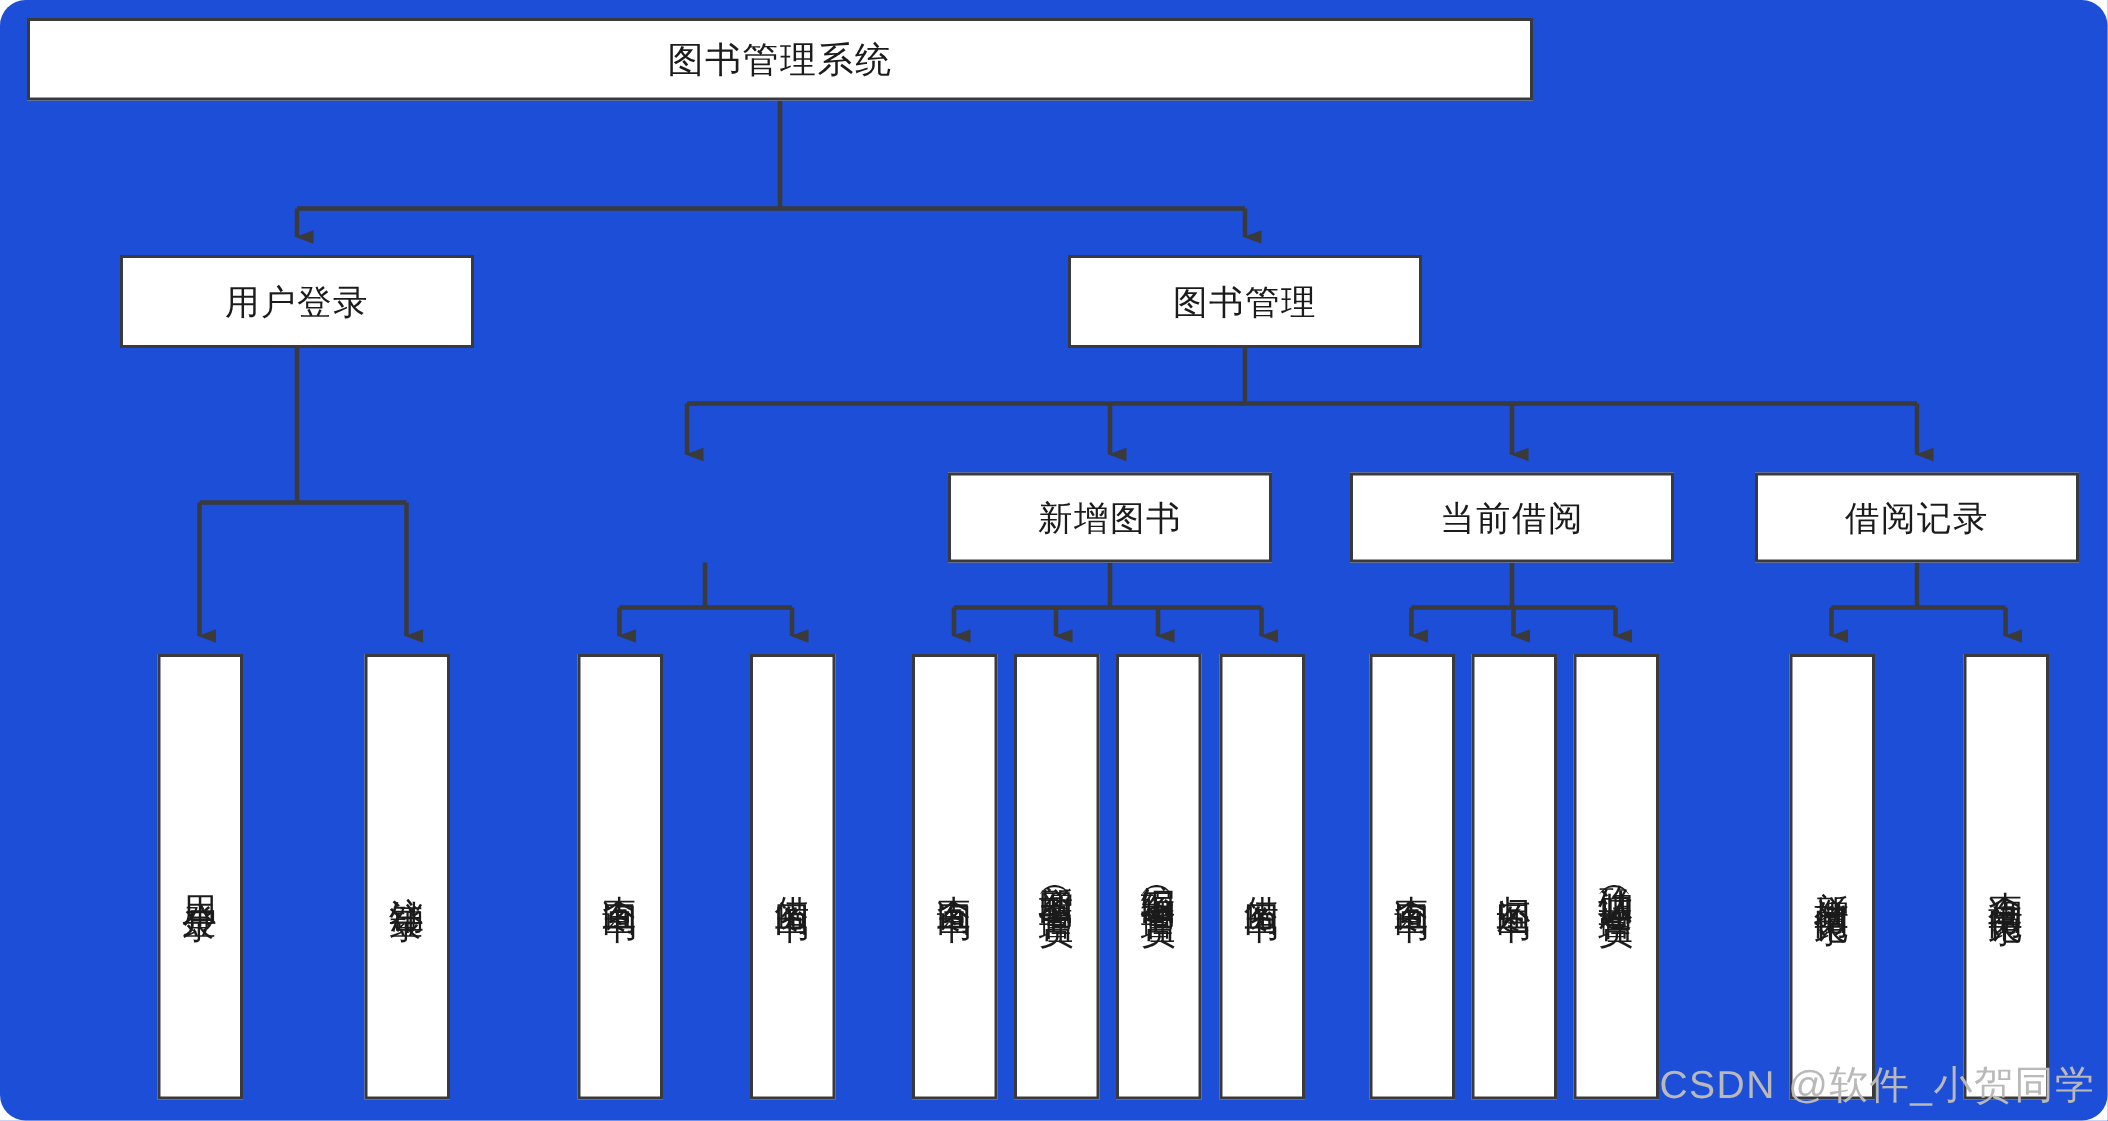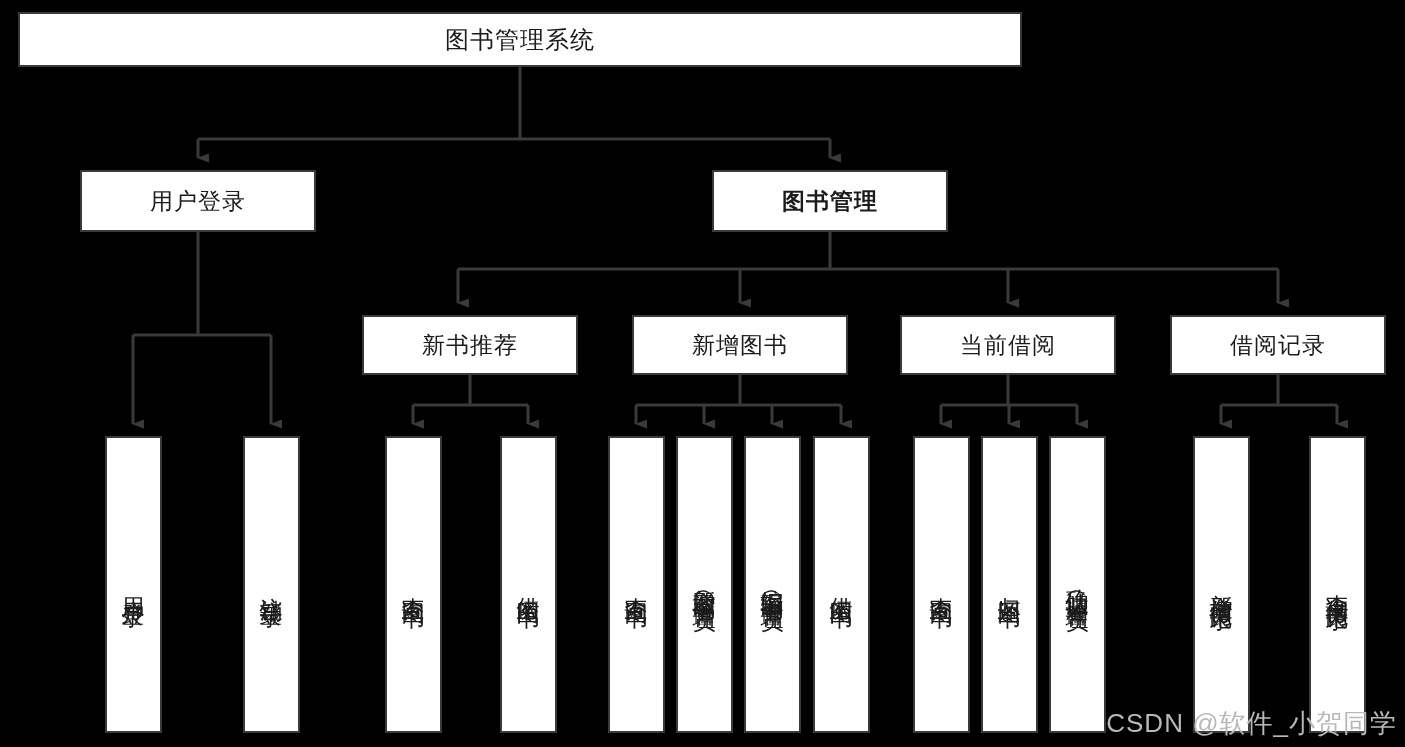--- a/index.html
+++ b/index.html
@@ -1,18 +1,18 @@
 <!DOCTYPE html>
 <html><head>
 <meta charset="utf-8">
 <style>
   html,body{margin:0;padding:0;background:#ffffff;}
   body{width:1405px;height:747px;overflow:hidden;
        font-family:"Liberation Sans","DejaVu Sans",sans-serif;}
-  #diagram{position:relative;width:1405px;height:747px;background:#000000;}
+  #diagram{position:relative;width:1405px;height:747px;background:#1d4ed8;border-radius:17px;}
   svg.links{position:absolute;left:0;top:0;width:1405px;height:747px;}
   .node{position:absolute;box-sizing:border-box;background:#ffffff;
         border:2.5px solid #3a3a3a;display:flex;align-items:center;
         justify-content:center;color:#1b1b1b;}
   .node.h{font-size:23px;letter-spacing:1px;}
   .node.root{font-size:24px;}
   .node.v{writing-mode:vertical-rl;text-orientation:upright;
           font-size:23px;line-height:1.05;letter-spacing:3px;
           padding:8px 0;white-space:nowrap;}
   .node .lbl{display:block;}
@@ -75,27 +75,24 @@
     </g>
   </svg>
 
   <div class="node h root" style="left:18px;top:12px;width:1004px;height:55px;">
     <span class="lbl">图书管理系统</span>
   </div>
 
   <div class="node h" style="left:80px;top:170px;width:236px;height:62px;">
     <span class="lbl">用户登录</span>
   </div>
-  <div class="node h" style="left:712px;top:170px;width:236px;height:62px;font-weight:bold;">
+  <div class="node h" style="left:712px;top:170px;width:236px;height:62px;">
     <span class="lbl">图书管理</span>
   </div>
 
-  <div class="node h" style="left:362px;top:315px;width:216px;height:60px;">
-    <span class="lbl">新书推荐</span>
-  </div>
   <div class="node h" style="left:632px;top:315px;width:216px;height:60px;">
     <span class="lbl">新增图书</span>
   </div>
   <div class="node h" style="left:1170px;top:315px;width:216px;height:60px;">
     <span class="lbl">借阅记录</span>
   </div>
   <div class="node h" style="left:900px;top:315px;width:216px;height:60px;">
     <span class="lbl">当前借阅</span>
   </div>
 

